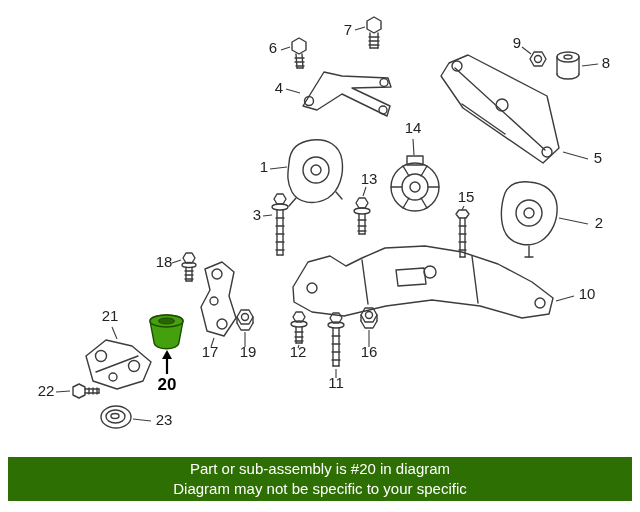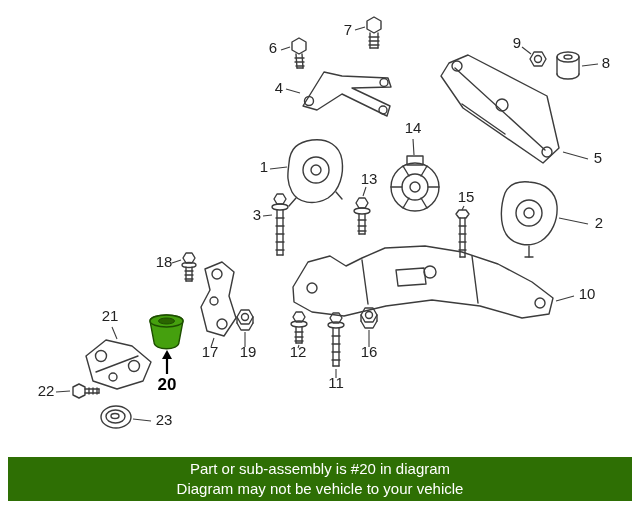--- a/index.html
+++ b/index.html
@@ -290,16 +290,16 @@
       <ellipse cx="115.5" cy="416.5" rx="9.5" ry="6.5"></ellipse>
       <ellipse cx="115" cy="416" rx="4" ry="2.5"></ellipse>
     </g>
     <line class="leader" x1="151" y1="421" x2="133" y2="419"></line>
     <text class="callout" x="164" y="425">23</text>
 
   </svg>
 
   <div class="banner">
     <div>Part or sub-assembly is #20 in diagram</div>
-    <div>Diagram may not be vehicle to your vehicle</div>
+    <div>Diagram may not be specific to your specific</div>
   </div>
 
 </div>
 
 </body></html>

